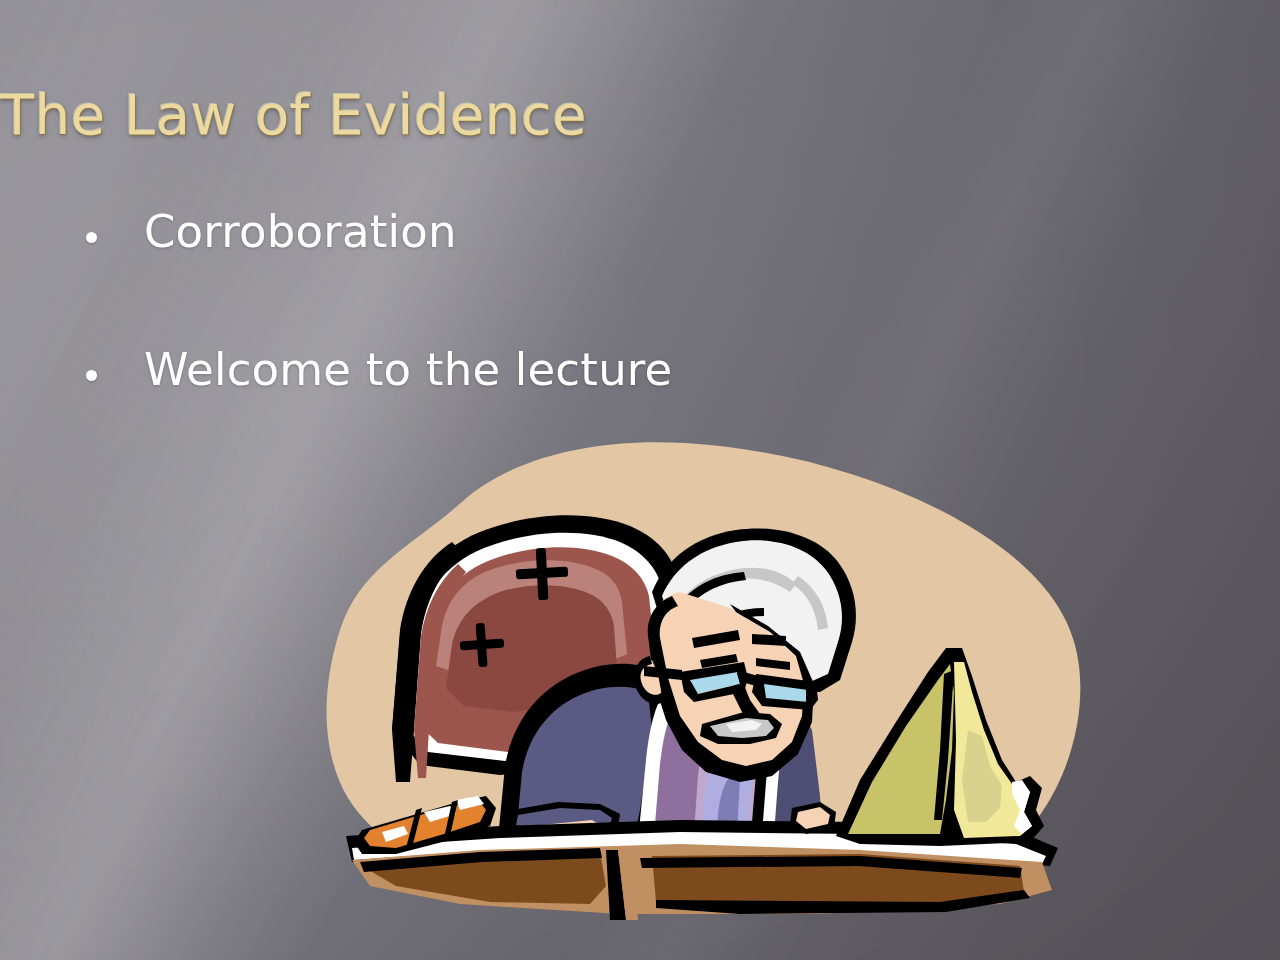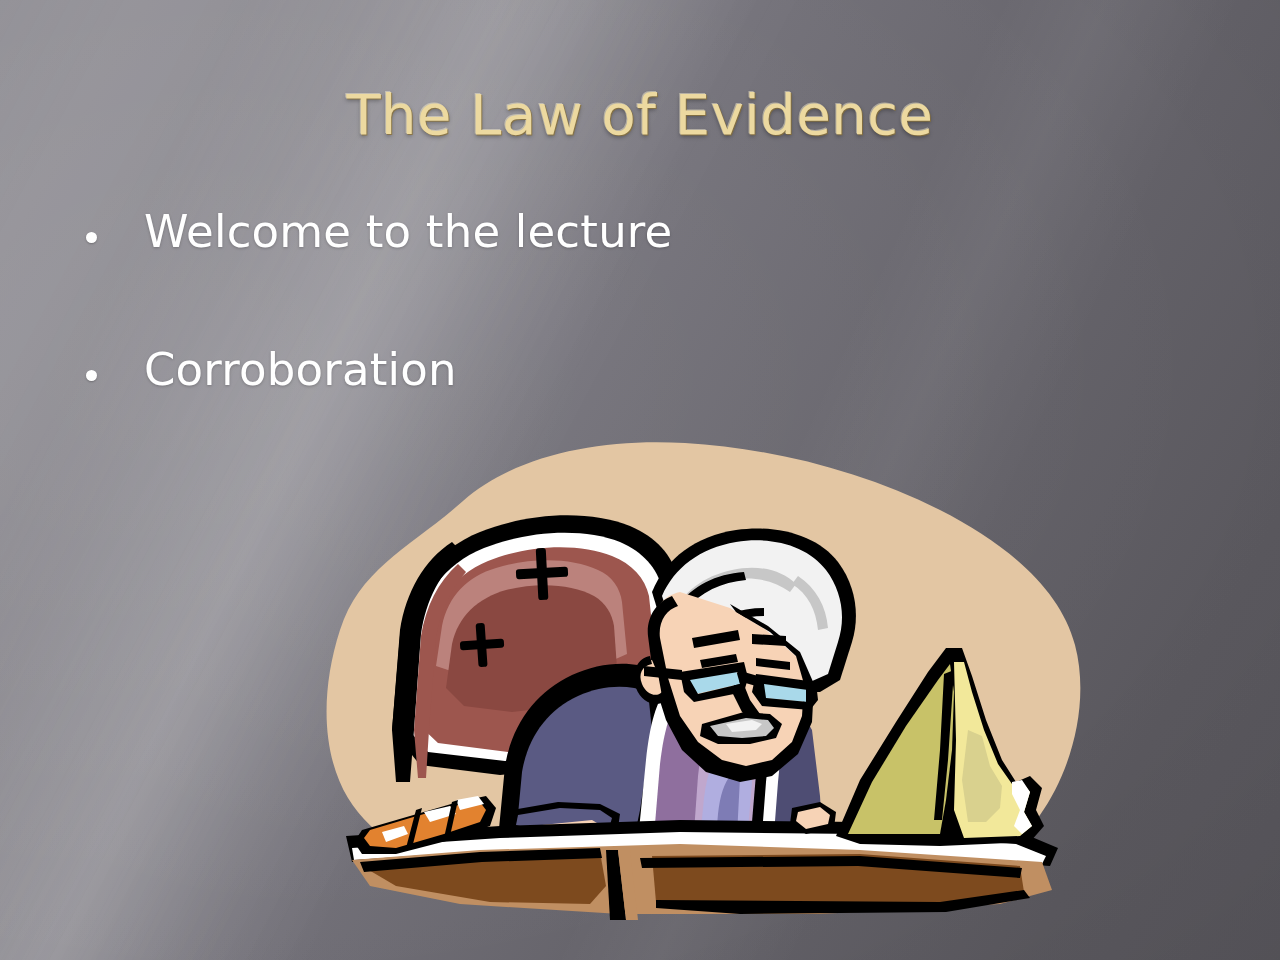--- a/index.html
+++ b/index.html
@@ -47,21 +47,21 @@
   #vignette {
     position:absolute; inset:0;
     background:radial-gradient(ellipse 140% 120% at 18% 38%, rgba(255,255,255,0.07) 0%, rgba(255,255,255,0.0) 55%, rgba(0,0,0,0.10) 100%);
     pointer-events:none;
   }
 
   
   #title {
     position:absolute;
     left:0; right:0; top:82px;
-    text-align:center;
+    text-align:left;
     font-family:"DejaVu Sans", sans-serif;
     font-size:56px;
     font-weight:400;
     letter-spacing:0.5px;
     color:#ecd9a0;
     text-shadow:
        1px 1px 0 rgba(140,115,55,0.75),
       -1px -1px 0 rgba(255,246,214,0.45),
        0 2px 4px rgba(0,0,0,0.35);
     white-space:nowrap;
@@ -114,26 +114,26 @@
   <div id="sheen-a"></div>
   <div id="sheen-b"></div>
   <div id="vignette"></div>
 
   <div id="title">The Law of Evidence</div>
 
   <div id="body">
 
     <div class="bullet-row">
       <span class="bullet-dot"></span>
-      <span class="bullet-text">Welcome to the lecture</span>
+      <span class="bullet-text">Corroboration</span>
     </div>
 
     <div class="bullet-row">
       <span class="bullet-dot"></span>
-      <span class="bullet-text">Corroboration</span>
+      <span class="bullet-text">Welcome to the lecture</span>
     </div>
 
   </div>
 
   <div id="clipart">
     <svg viewBox="0 0 800 490" xmlns="http://www.w3.org/2000/svg" shape-rendering="geometricPrecision">
 
       <g>
         <path d="M163 71 C215 25 300 8 385 13 C470 18 560 40 640 80
                  C705 113 760 158 775 215 C790 272 772 340 740 385

